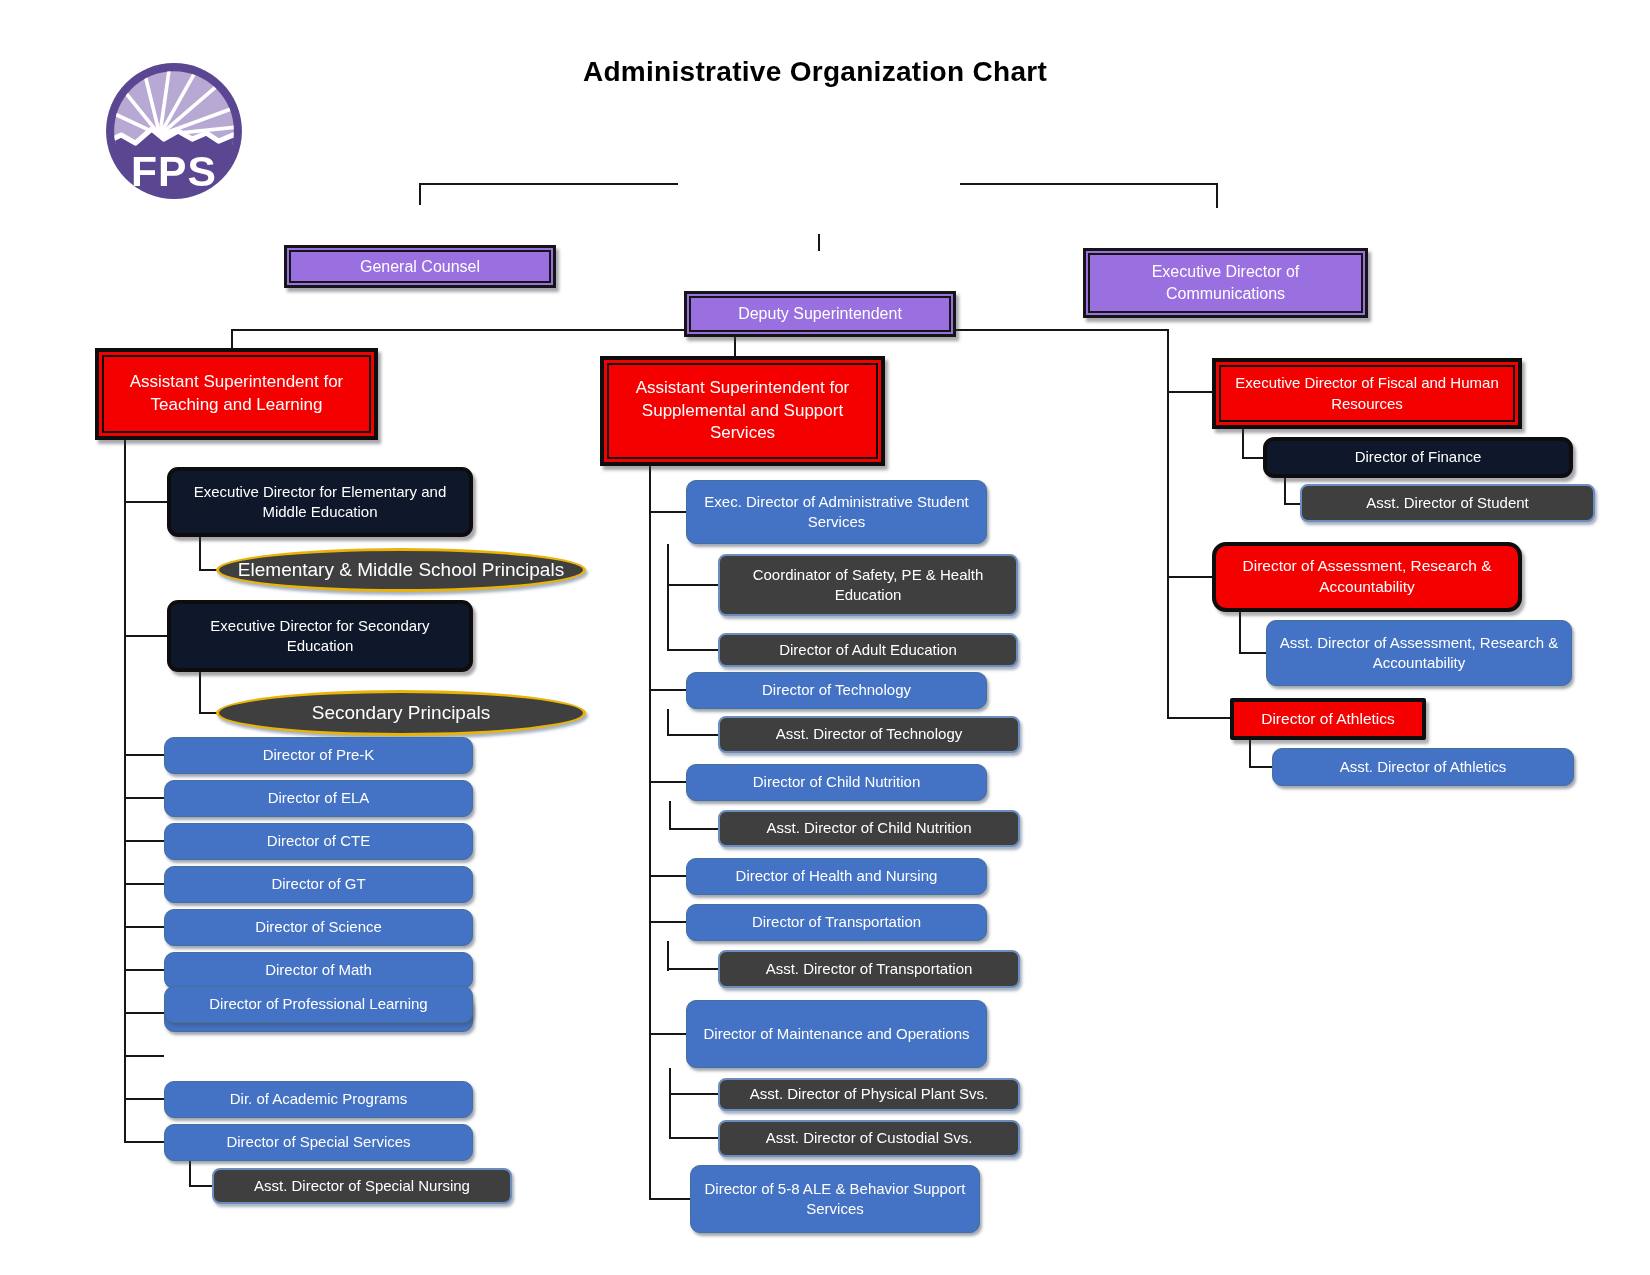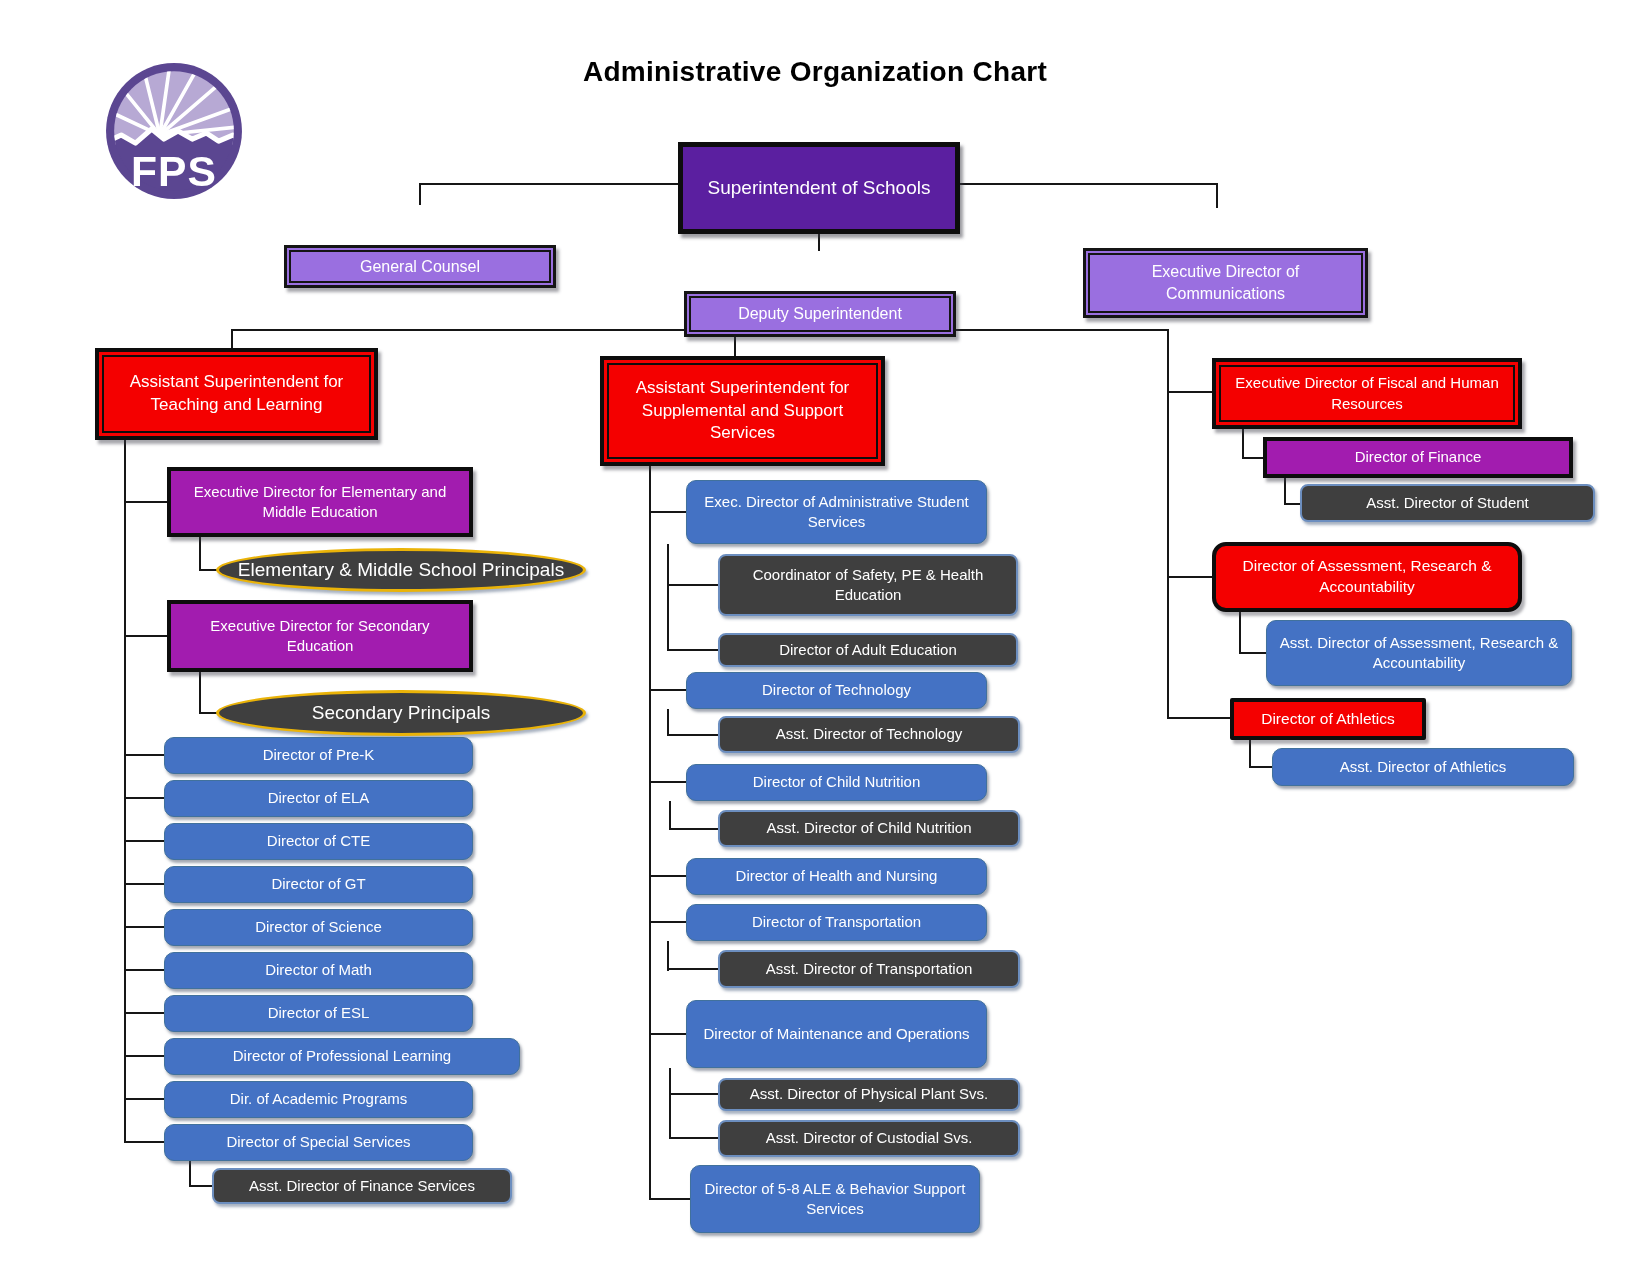--- a/index.html
+++ b/index.html
@@ -18,21 +18,21 @@
   
   .r-dbl{background:#F40000;border:4px solid #0d0d0d;font-size:17px;
          box-shadow:inset 0 0 0 3px #F40000,inset 0 0 0 5px #0d0d0d,3px 4px 3px rgba(60,60,70,.45);}
   .r-round{background:#F40000;border:4px solid #0d0d0d;border-radius:14px;
            box-shadow:3px 4px 3px rgba(60,60,70,.4);}
   .r-sq{background:#F40000;border:4px solid #0d0d0d;border-radius:2px;
         box-shadow:3px 4px 3px rgba(60,60,70,.4);}
   
   .b{background:#4472C4;border:1px solid #41719C;border-radius:10px;
      box-shadow:2px 3px 3px rgba(70,80,100,.5);}
-  .b-bb{background:#a21caf;border:4px solid #0d0d0d;border-radius:0;
+  .b-bb{background:#0f172a;border:4px solid #0d0d0d;border-radius:11px;
         box-shadow:3px 4px 3px rgba(60,60,70,.45);}
   
   .d{background:#3F3F3F;border:2px solid #6C8EBF;border-radius:8px;
      box-shadow:2px 3px 3px rgba(80,100,130,.5);}
   .ell{background:#3F3F3F;border:3px solid #eab308;border-radius:50%;font-size:19px;
        box-shadow:2px 3px 3px rgba(80,100,130,.5);}
   .f15{font-size:15px;} .f155{font-size:15.5px;}
   
   .ln{position:absolute;background:#161616;display:block;}
 </style>
@@ -124,41 +124,40 @@
   <i class="ln" style="left:1168px;top:717px;width:62px;height:2px"></i>
   <i class="ln" style="left:1242px;top:427px;width:2px;height:32px"></i>
   <i class="ln" style="left:1242px;top:457px;width:21px;height:2px"></i>
   <i class="ln" style="left:1284px;top:478px;width:2px;height:27px"></i>
   <i class="ln" style="left:1284px;top:503px;width:16px;height:2px"></i>
   <i class="ln" style="left:1239px;top:612px;width:2px;height:42px"></i>
   <i class="ln" style="left:1239px;top:652px;width:27px;height:2px"></i>
   <i class="ln" style="left:1249px;top:740px;width:2px;height:28px"></i>
   <i class="ln" style="left:1249px;top:766px;width:23px;height:2px"></i>
 
-  <div class="node p-dark" style="left:678px;top:142px;width:282px;height:92px">Superintendent of Schools</div>
   <div class="node p-lite" style="left:284px;top:205px;width:272px;height:43px">General Counsel</div>
   <div class="node p-lite" style="left:1083px;top:208px;width:285px;height:70px">Executive Director of Communications</div>
   <div class="node p-lite" style="left:684px;top:251px;width:272px;height:46px">Deputy Superintendent</div>
 
   <div class="node r-dbl" style="left:95px;top:348px;width:283px;height:92px">Assistant Superintendent for Teaching and Learning</div>
   <div class="node b-bb" style="left:167px;top:467px;width:306px;height:70px">Executive Director for Elementary and Middle Education</div>
   <div class="node ell" style="left:216px;top:548px;width:370px;height:44px">Elementary &amp; Middle School Principals</div>
   <div class="node b-bb" style="left:167px;top:600px;width:306px;height:72px">Executive Director for Secondary Education</div>
   <div class="node ell" style="left:216px;top:690px;width:370px;height:46px">Secondary Principals</div>
   <div class="node b" style="left:164px;top:737px;width:309px;height:37px">Director of Pre-K</div>
   <div class="node b" style="left:164px;top:780px;width:309px;height:37px">Director of ELA</div>
   <div class="node b" style="left:164px;top:823px;width:309px;height:37px">Director of CTE</div>
   <div class="node b" style="left:164px;top:866px;width:309px;height:37px">Director of GT</div>
   <div class="node b" style="left:164px;top:909px;width:309px;height:37px">Director of Science</div>
   <div class="node b" style="left:164px;top:952px;width:309px;height:37px">Director of Math</div>
   <div class="node b" style="left:164px;top:995px;width:309px;height:37px">Director of ESL</div>
-  <div class="node b" style="left:164px;top:1038px;width:356px;height:37px">Director of Professional Learning</div>
+  <div class="node b" style="left:164px;top:986px;width:309px;height:37px">Director of Professional Learning</div>
   <div class="node b" style="left:164px;top:1081px;width:309px;height:37px">Dir. of Academic Programs</div>
   <div class="node b" style="left:164px;top:1124px;width:309px;height:37px">Director of Special Services</div>
-  <div class="node d" style="left:212px;top:1168px;width:300px;height:36px">Asst. Director of Finance Services</div>
+  <div class="node d" style="left:212px;top:1168px;width:300px;height:36px">Asst. Director of Special Nursing</div>
 
   <div class="node r-dbl" style="left:600px;top:356px;width:285px;height:110px">Assistant Superintendent for Supplemental and Support Services</div>
   <div class="node b" style="left:686px;top:480px;width:301px;height:64px">Exec. Director of Administrative Student Services</div>
   <div class="node d" style="left:718px;top:554px;width:300px;height:62px">Coordinator of Safety, PE &amp; Health Education</div>
   <div class="node d" style="left:718px;top:633px;width:300px;height:34px">Director of Adult Education</div>
   <div class="node b" style="left:686px;top:672px;width:301px;height:37px">Director of Technology</div>
   <div class="node d" style="left:718px;top:716px;width:302px;height:37px">Asst. Director of Technology</div>
   <div class="node b" style="left:686px;top:764px;width:301px;height:37px">Director of Child Nutrition</div>
   <div class="node d" style="left:718px;top:810px;width:302px;height:37px">Asst. Director of Child Nutrition</div>
   <div class="node b" style="left:686px;top:858px;width:301px;height:37px">Director of Health and Nursing</div>

